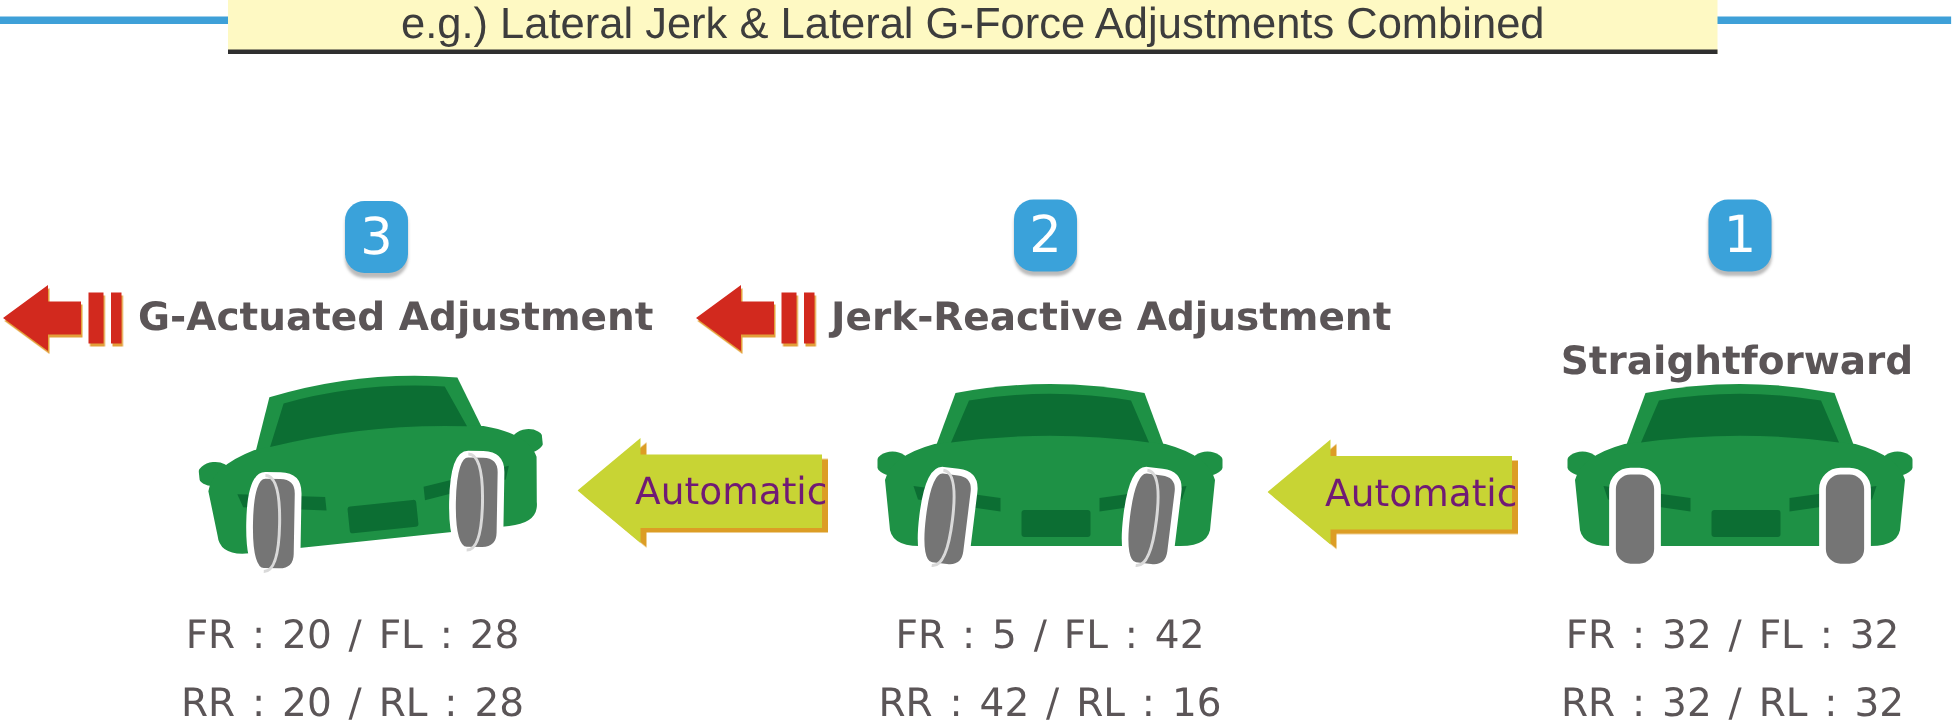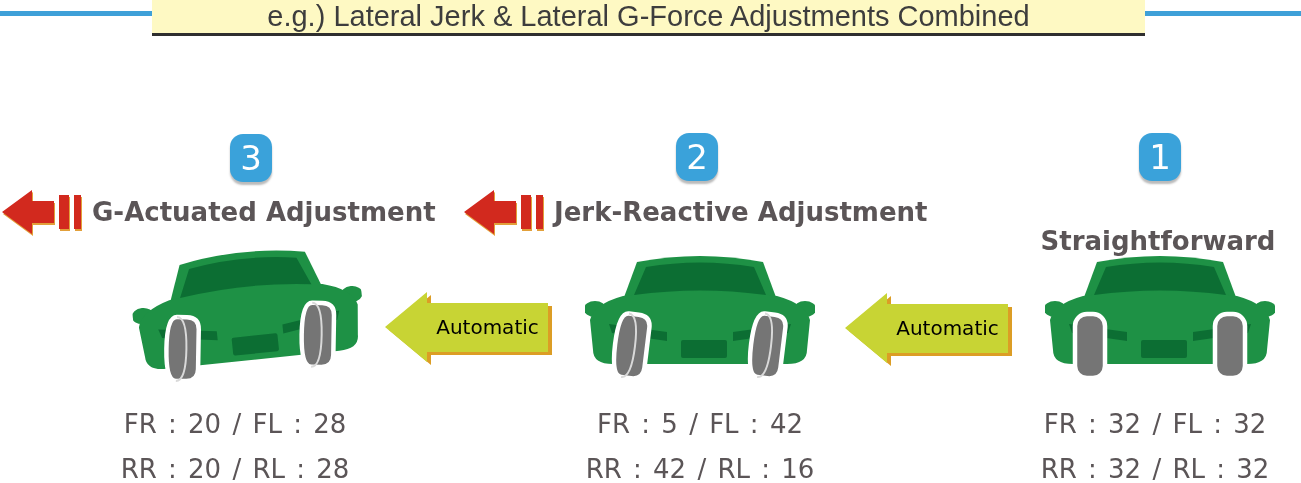--- a/index.html
+++ b/index.html
@@ -49,21 +49,21 @@
   .car3 { left:133px; top:248px; transform:rotate(-6deg); }
   .car2 { left:585px; top:252px; }
   .car1 { left:1045px; top:252px; }
   .auto-arrow { position:absolute; width:163px; height:74px; }
   .a1 { left:385px; top:290px; }
   .a2 { left:845px; top:291px; }
   .auto-arrow svg { filter:drop-shadow(4px 3px 0 #DC9D25); }
   .auto-arrow .auto-label {
     position:absolute; left:42px; top:0; width:121px; height:74px;
     display:flex; align-items:center; justify-content:center;
-    font-size:20px; color:#000000;
+    font-size:25px; color:#701a75;
   }
   .pressures {
     position:absolute; width:380px; top:402px; text-align:center;
     font-size:26px; color:#5b5557; line-height:45px; word-spacing:3px;
     white-space:nowrap;
   }
   .p3 { left:45px; }
   .p2 { left:510px; }
   .p1 { left:965px; }
   .pressures div { height:45px;text-align:center; }

